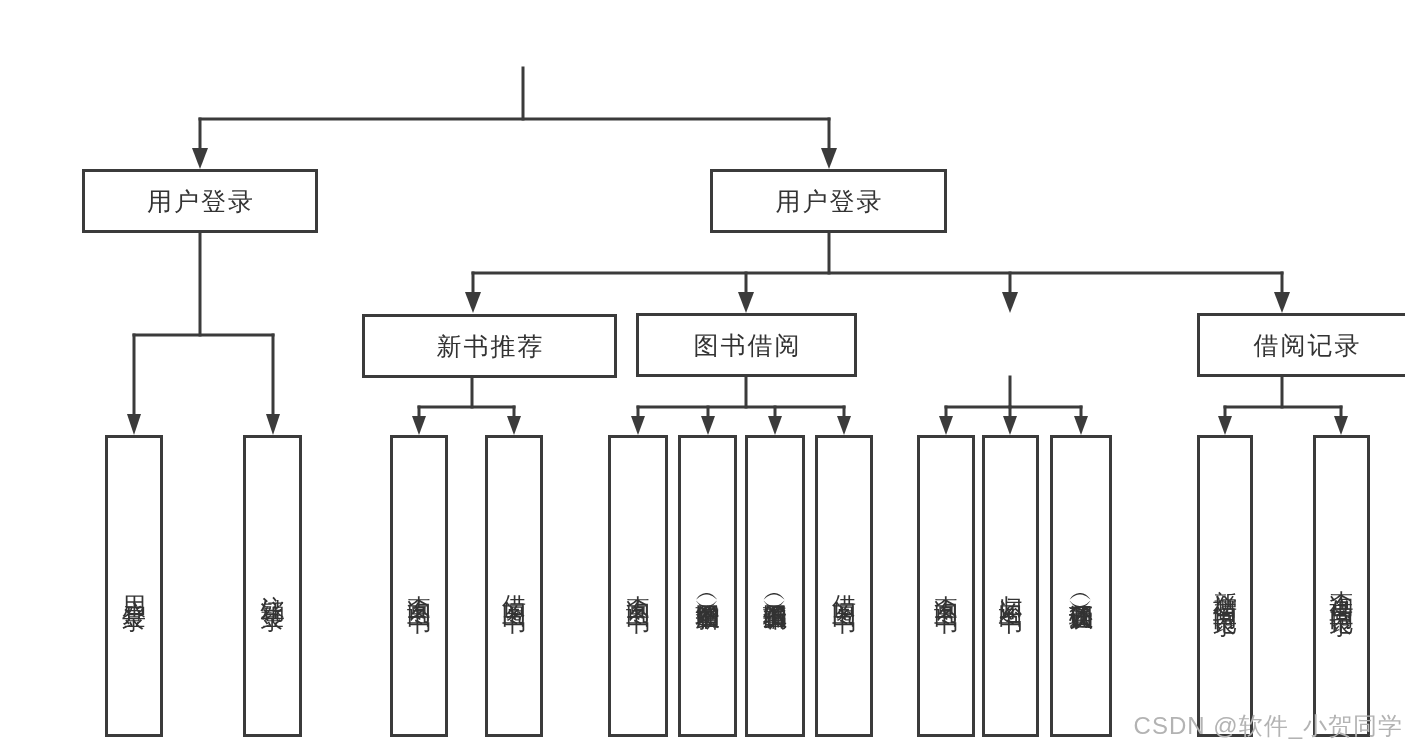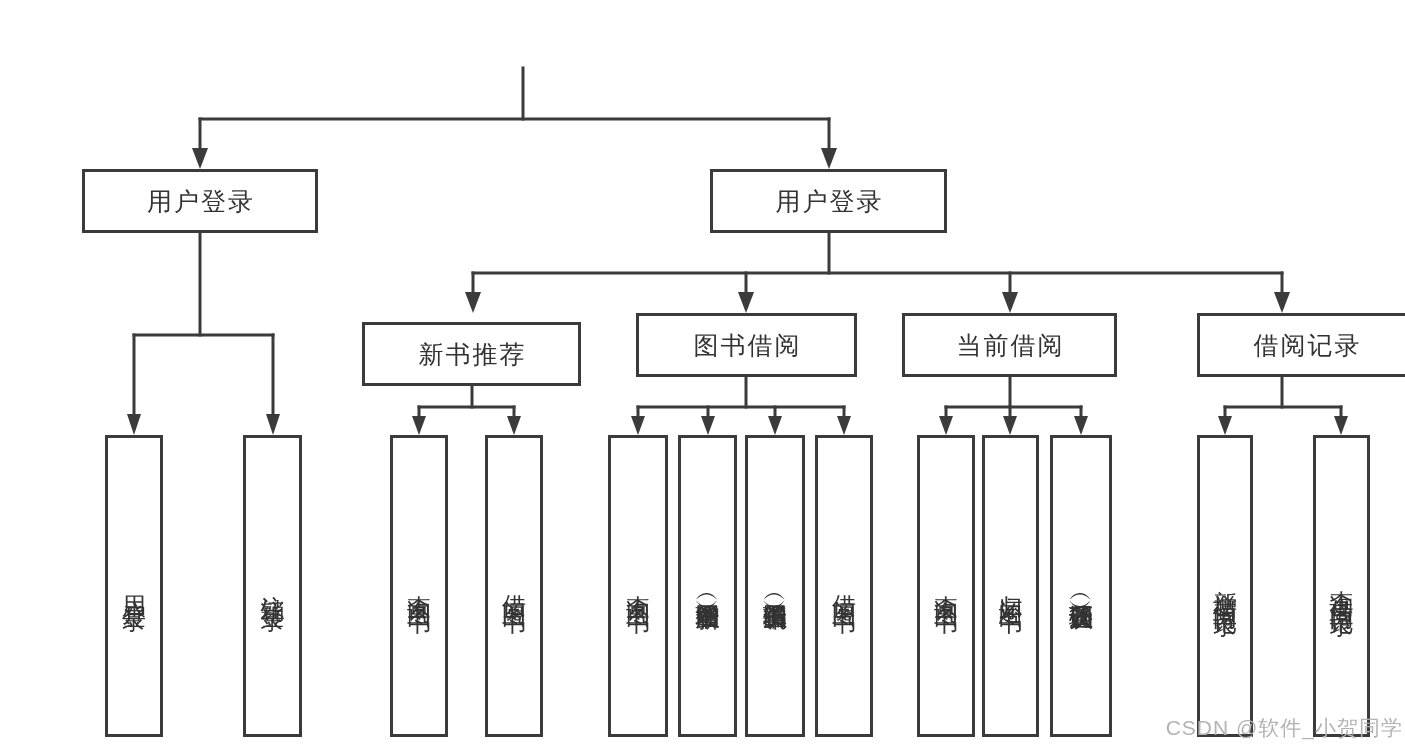--- a/index.html
+++ b/index.html
@@ -39,31 +39,31 @@
   .node.v .label{
     writing-mode:vertical-rl;
     text-orientation:mixed;
     font-size:24px;
     line-height:1;
     white-space:nowrap;
   }
   .watermark{
     position:absolute;
     right:2px;bottom:5px;
-    font-size:21px;
+    font-size:24px;
     letter-spacing:1px;
     color:var(--watermark);
     z-index:5;
     white-space:nowrap;
   }
   
   .n-root          {left:21px;  top:13px;  width:1004px; height:55px;}
   .n-user-login    {left:82px;  top:169px; width:236px;  height:64px;}
   .n-book-mgmt     {left:710px; top:169px; width:237px;  height:64px;}
-  .n-new-book      {left:362px; top:322px; width:219px;  height:64px;}
+  .n-new-book      {left:362px; top:314px; width:255px;  height:64px;}
   .n-book-borrow   {left:636px; top:313px; width:221px;  height:64px;text-align:right;}
   .n-cur-borrow    {left:902px; top:313px; width:215px;  height:64px;}
   .n-borrow-rec    {left:1173px;top:313px; width:219px;  height:64px;margin-left:24px;}
   .leaf{top:435px;height:302px;}
   .n-l1 {left:105px; width:58px;}
   .n-l2 {left:243px; width:59px;}
   .n-l3 {left:390px; width:58px;}
   .n-l4 {left:485px; width:58px;}
   .n-l5 {left:608px; width:60px;}
   .n-l6 {left:678px; width:59px;}
@@ -163,23 +163,20 @@
   <div class="node h n-book-mgmt">
     <span class="label">用户登录</span>
   </div>
 
   <div class="node h n-new-book">
     <span class="label">新书推荐</span>
   </div>
   <div class="node h n-book-borrow">
     <span class="label">图书借阅</span>
   </div>
-  <div class="node h n-cur-borrow">
-    <span class="label">当前借阅</span>
-  </div>
   <div class="node h n-borrow-rec">
     <span class="label">借阅记录</span>
   </div>
 
   <div class="node v leaf n-l1">
     <span class="label" style="letter-spacing: 5px;">用户登录</span>
   </div>
   <div class="node v leaf n-l2">
     <span class="label" style="letter-spacing: 5px;">注销登录</span>
   </div>

